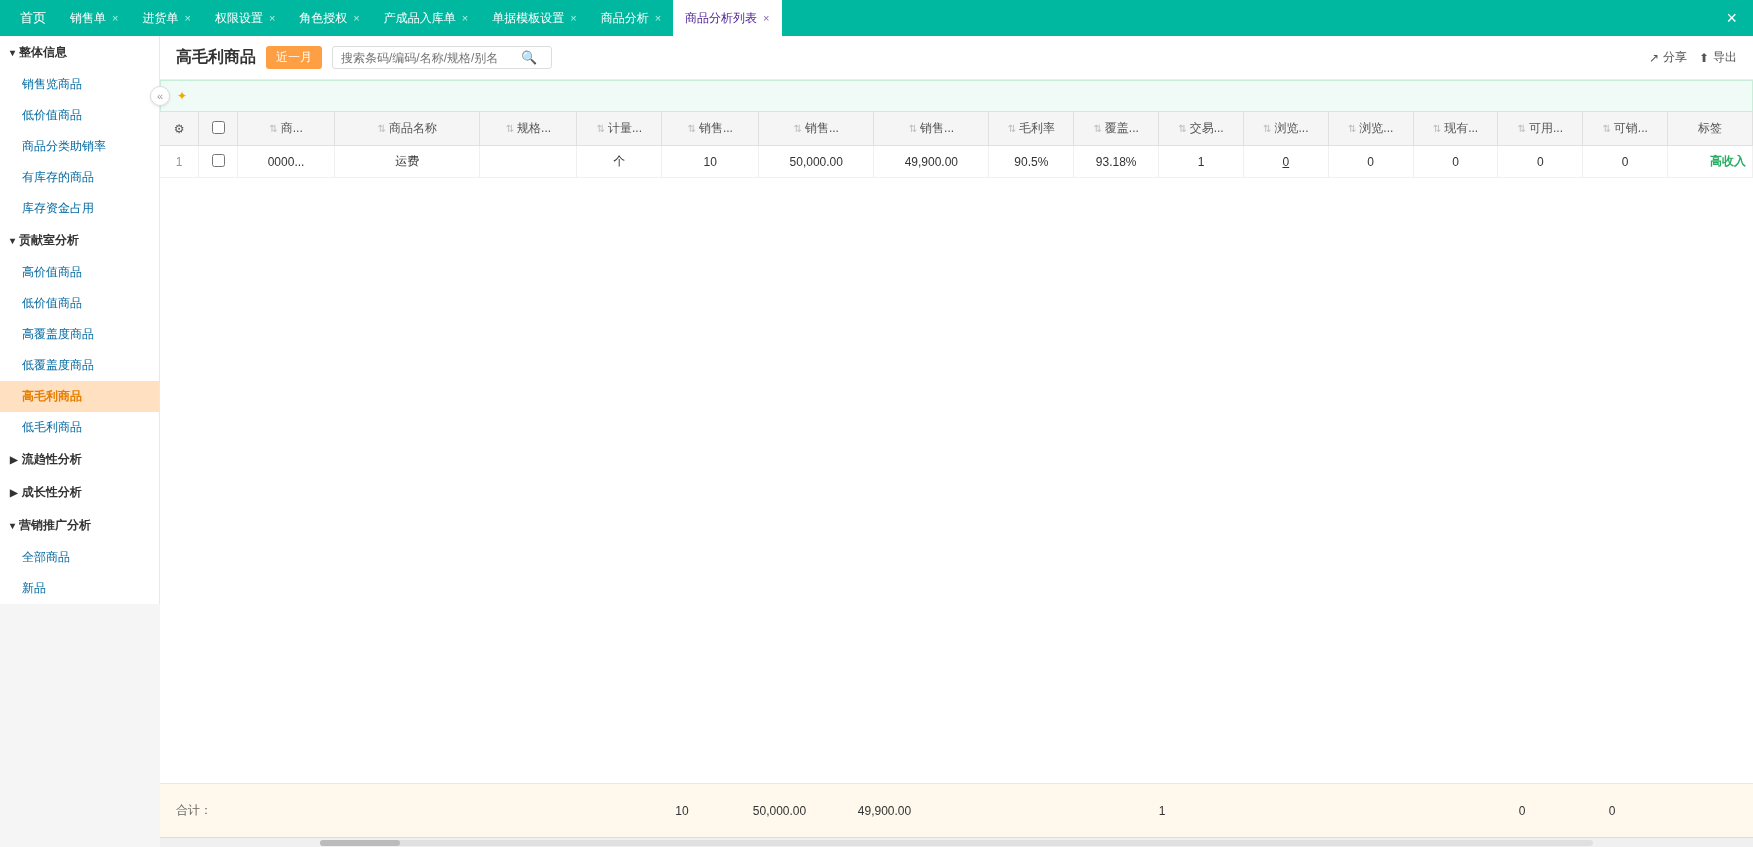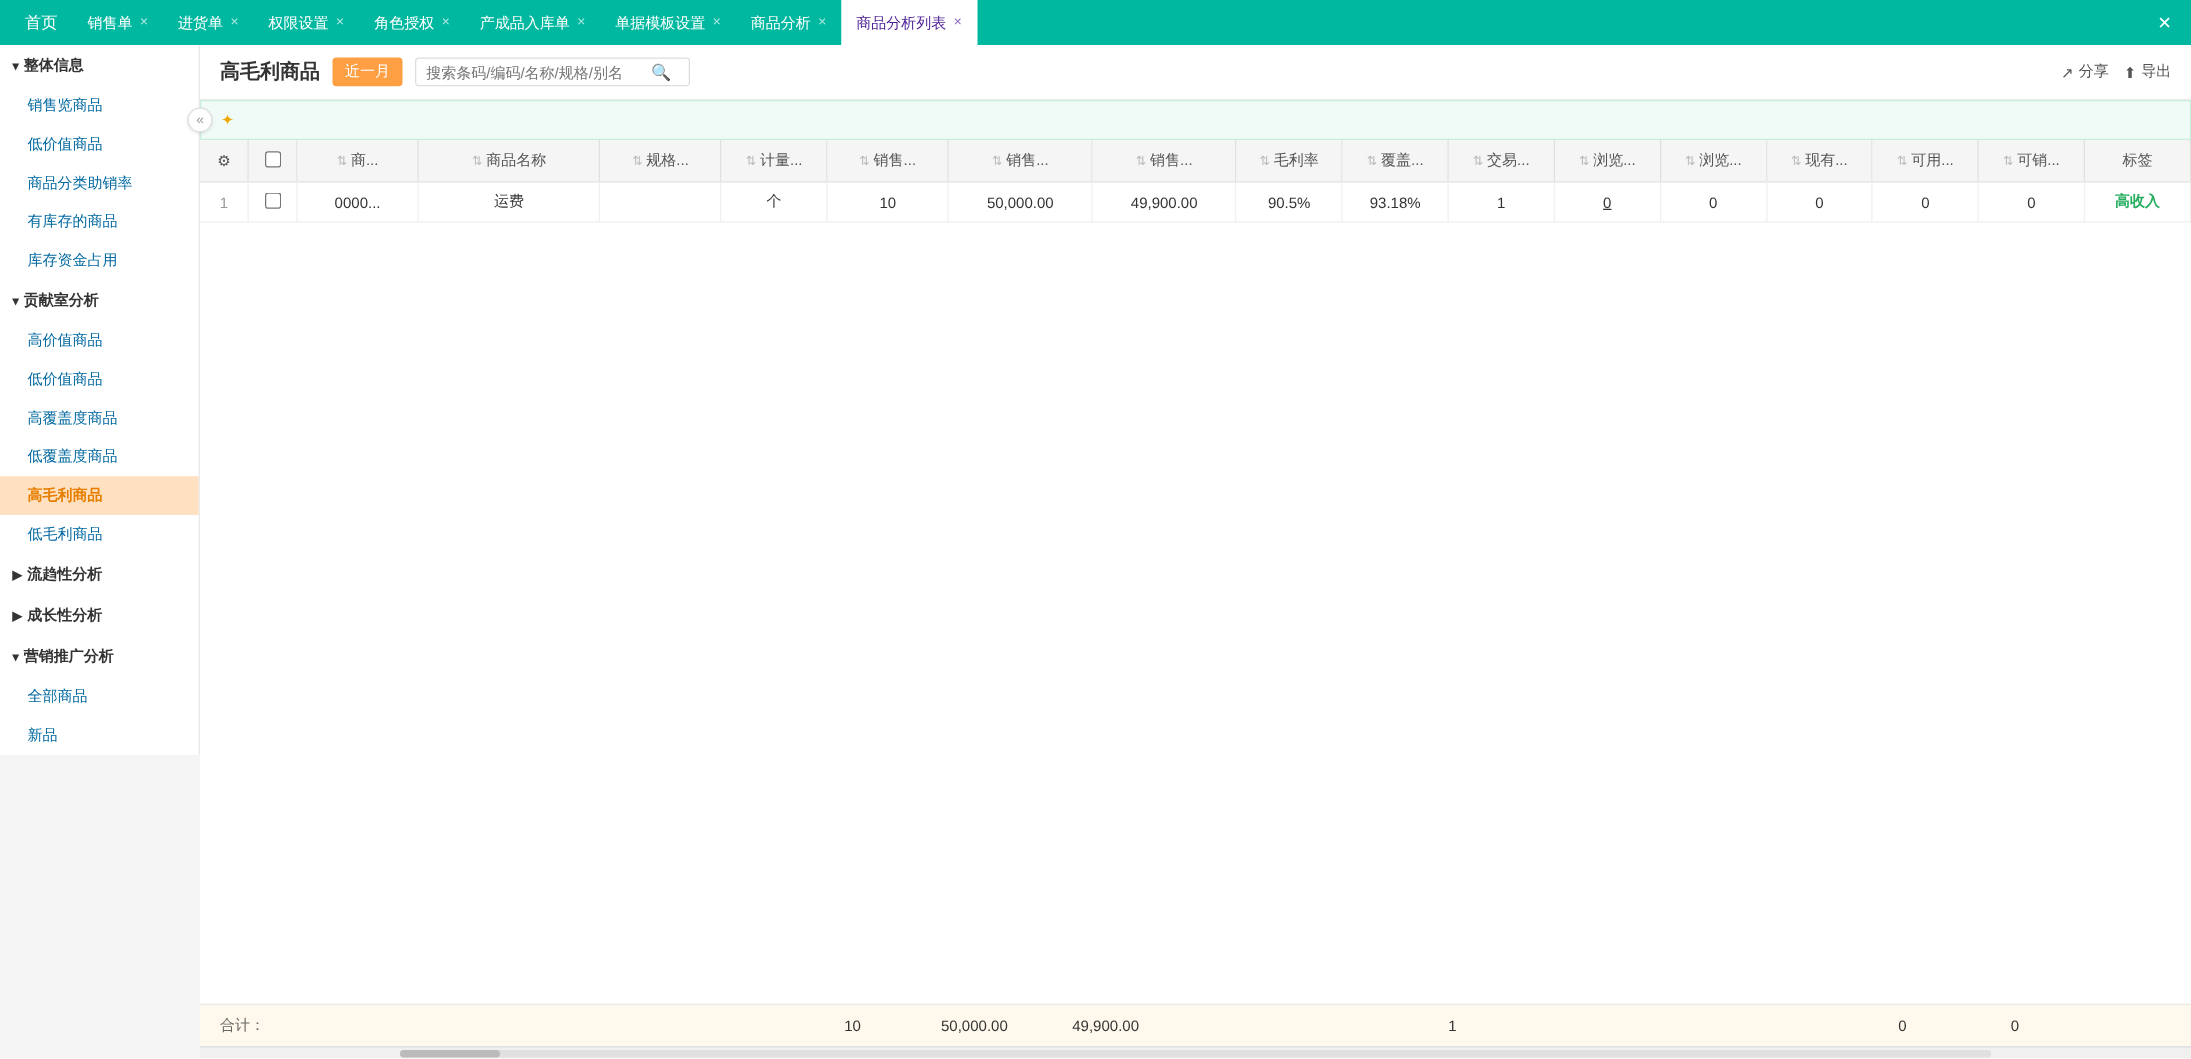--- a/index.html
+++ b/index.html
@@ -185,30 +185,30 @@
     tbody td {
       padding: 7px 6px;
       border-bottom: 1px solid #f0f0f0;
       border-right: 1px solid #f0f0f0;
       text-align: center;
       color: #333;
       overflow: hidden;
       text-overflow: ellipsis;
       white-space: nowrap;
     }
-    .tag-high { color: #27ae60; font-weight: bold; }
+    .tag-high { color: #27ae60; font-weight: bold; text-align: right; }
     .row-num { color: #999; }
 
     
     .footer-bar {
       display: flex;
       align-items: center;
       background: #fef9ec;
       border-top: 1px solid #e8e8e8;
-      padding: 8px 16px;
+      padding: 18px 16px;
       flex-shrink: 0;
       gap: 10px;
     }
     .footer-label { color: #666; font-size: 12px; margin-right: 20px; }
     .footer-cell {
       min-width: 80px;
       text-align: center;
       color: #333;
       font-size: 12px;
     }

